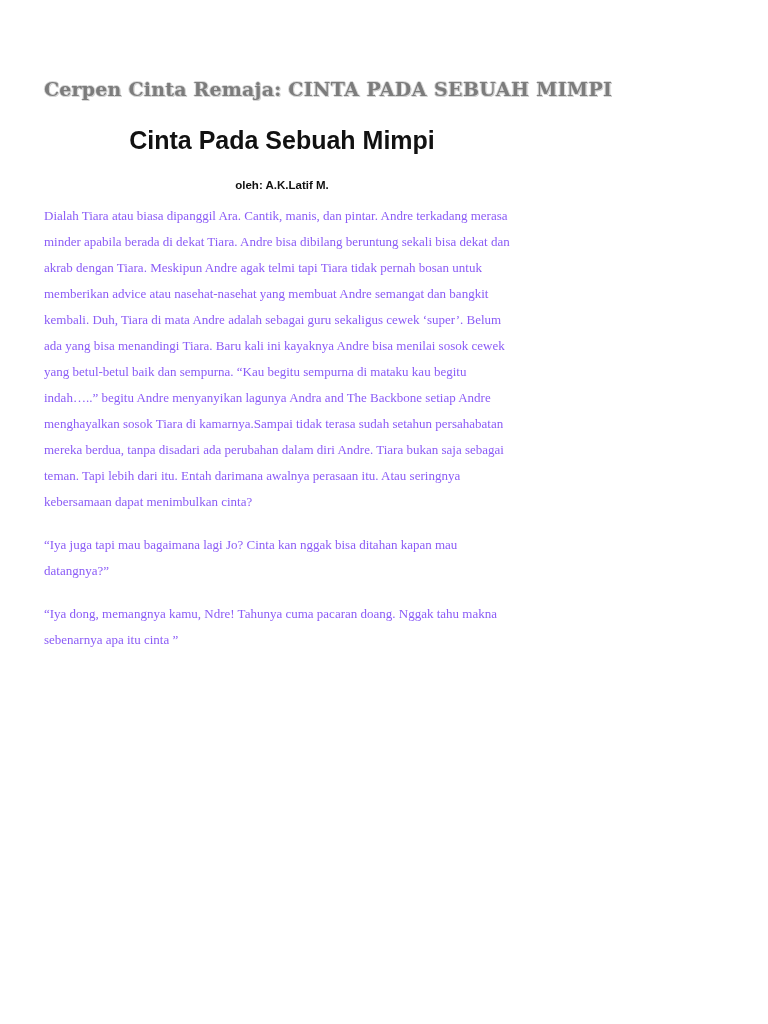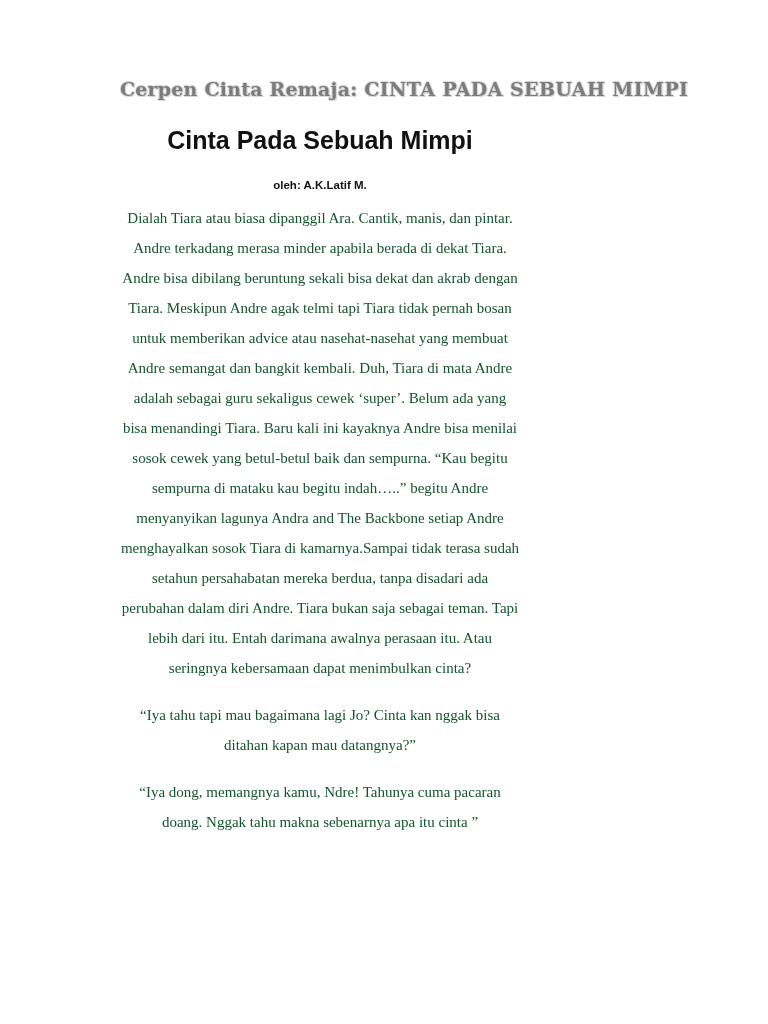--- a/index.html
+++ b/index.html
@@ -11,21 +11,21 @@
     width: 768px;
     height: 1024px;
     font-family: "Liberation Serif", serif;
     color: #000000;
     overflow: hidden;
   }
   .page {
     width: 608px;
     height: 1024px;
     box-sizing: border-box;
-    padding: 78px 88px 40px 120px;
+    padding: 78px 88px 40px 44px;
     position: relative;
   }
   .doc-header {
     text-align: center;
     font-family: "DejaVu Serif", serif;
     font-weight: bold;
     font-size: 19px;
     letter-spacing: 0.2px;
     color: #7c7c7c;
     text-shadow:
@@ -51,24 +51,24 @@
   .doc-byline {
     text-align: center;
     font-family: "Liberation Sans", sans-serif;
     font-weight: bold;
     font-size: 11.5px;
     color: #111111;
     margin: 0 0 12px 0;
   }
   .body-text {
     font-family: "Liberation Serif", serif;
-    font-size: 15px;
+    font-size: 13px;
     line-height: 2.0;
-    color: #14532d;
-    text-align: center;
+    color: #8b5cf6;
+    text-align: left;
   }
   .para {
     margin: 0 0 17px 0;
   }
   .para:last-child {
     margin-bottom: 6px;
   }
 </style>
 </head>
 <body>
@@ -78,17 +78,17 @@
   <div class="doc-header">
     <span class="hdr-part1">Cerpen Cinta Remaja: </span><span class="hdr-part2">CINTA PADA SEBUAH MIMPI</span>
   </div>
 
   <h1 class="doc-title">Cinta Pada Sebuah Mimpi</h1>
 
   <div class="doc-byline">oleh: A.K.Latif M.</div>
 
   <div class="body-text">
     <p class="para">Dialah Tiara atau biasa dipanggil Ara. Cantik, manis, dan pintar. Andre terkadang merasa minder apabila berada di dekat Tiara. Andre bisa dibilang beruntung sekali bisa dekat dan akrab dengan Tiara. Meskipun Andre agak telmi tapi Tiara tidak pernah bosan untuk memberikan advice atau nasehat-nasehat yang membuat Andre semangat dan bangkit kembali. Duh, Tiara di mata Andre adalah sebagai guru sekaligus cewek ‘super’. Belum ada yang bisa menandingi Tiara. Baru kali ini kayaknya Andre bisa menilai sosok cewek yang betul-betul baik dan sempurna. “Kau begitu sempurna di mataku kau begitu indah…..” begitu Andre menyanyikan lagunya Andra and The Backbone setiap Andre menghayalkan sosok Tiara di kamarnya.Sampai tidak terasa sudah setahun persahabatan mereka berdua, tanpa disadari ada perubahan dalam diri Andre. Tiara bukan saja sebagai teman. Tapi lebih dari itu. Entah darimana awalnya perasaan itu. Atau seringnya kebersamaan dapat menimbulkan cinta?</p>
-    <p class="para">“Iya tahu tapi mau bagaimana lagi Jo? Cinta kan nggak bisa ditahan kapan mau datangnya?”</p>
+    <p class="para">“Iya juga tapi mau bagaimana lagi Jo? Cinta kan nggak bisa ditahan kapan mau datangnya?”</p>
     <p class="para">“Iya dong, memangnya kamu, Ndre! Tahunya cuma pacaran doang. Nggak tahu makna sebenarnya apa itu cinta ”</p>
   </div>
 
 </div>
 
 </body></html>

